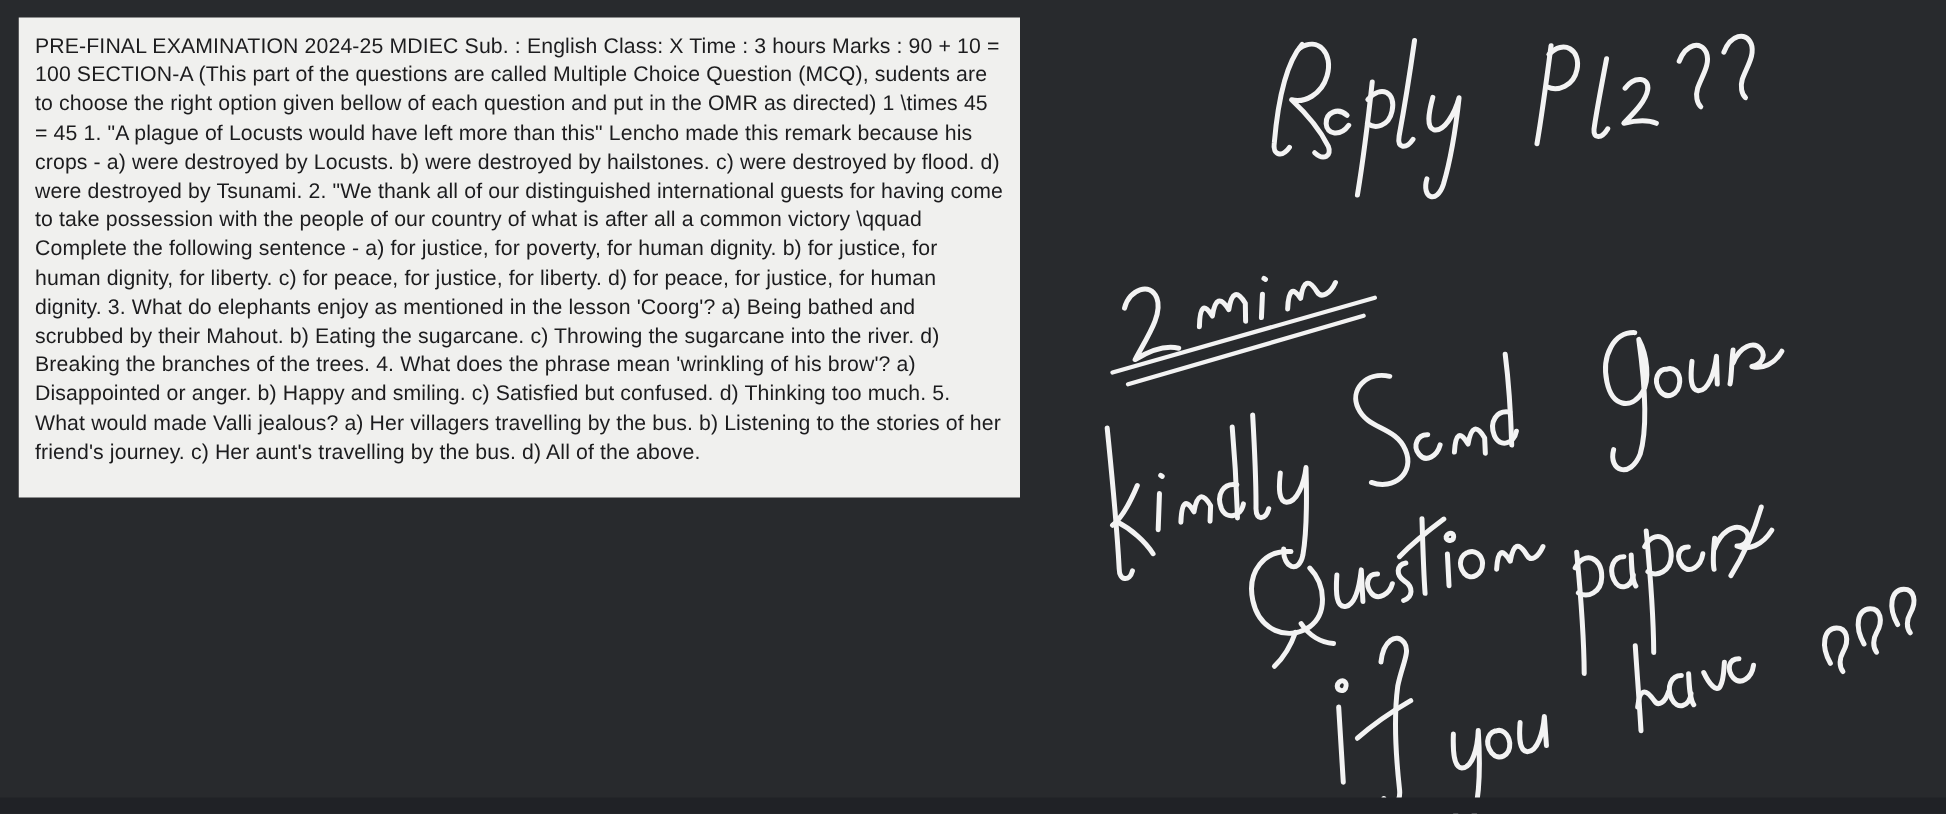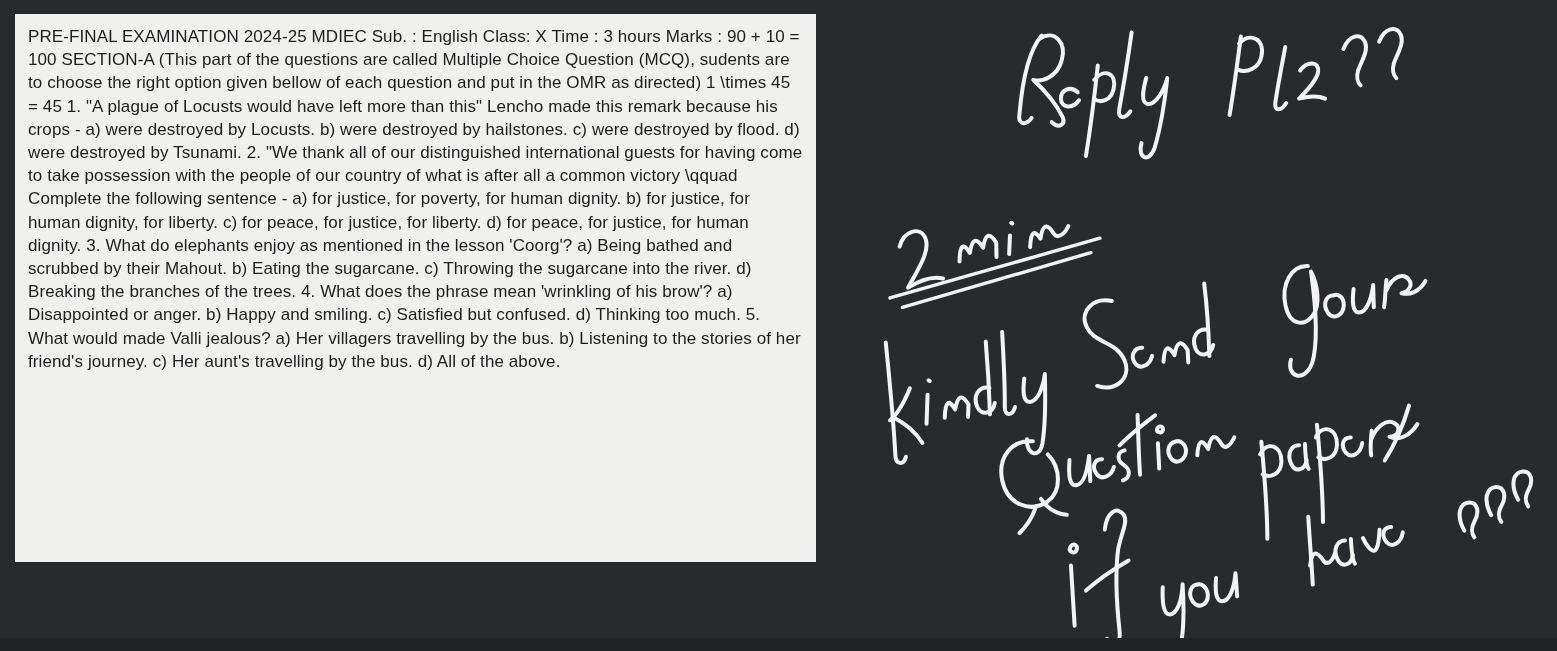--- a/index.html
+++ b/index.html
@@ -14,21 +14,21 @@
   .canvas{
     position:relative;
     width:1557px;height:651px;
     background:var(--bg);
     overflow:hidden;
     font-family:"Liberation Sans", sans-serif;
   }
   .card{
     position:absolute;
     left:15px;top:14px;
-    width:801px;height:548px;
+    width:801px;height:384px;
     background:var(--card-bg);
     padding:11px 13px;
   }
   .card-text{
     margin:0;
     font-size:17px;
     line-height:23.2px;
     color:var(--card-text);
     letter-spacing:0.1px;
   }

